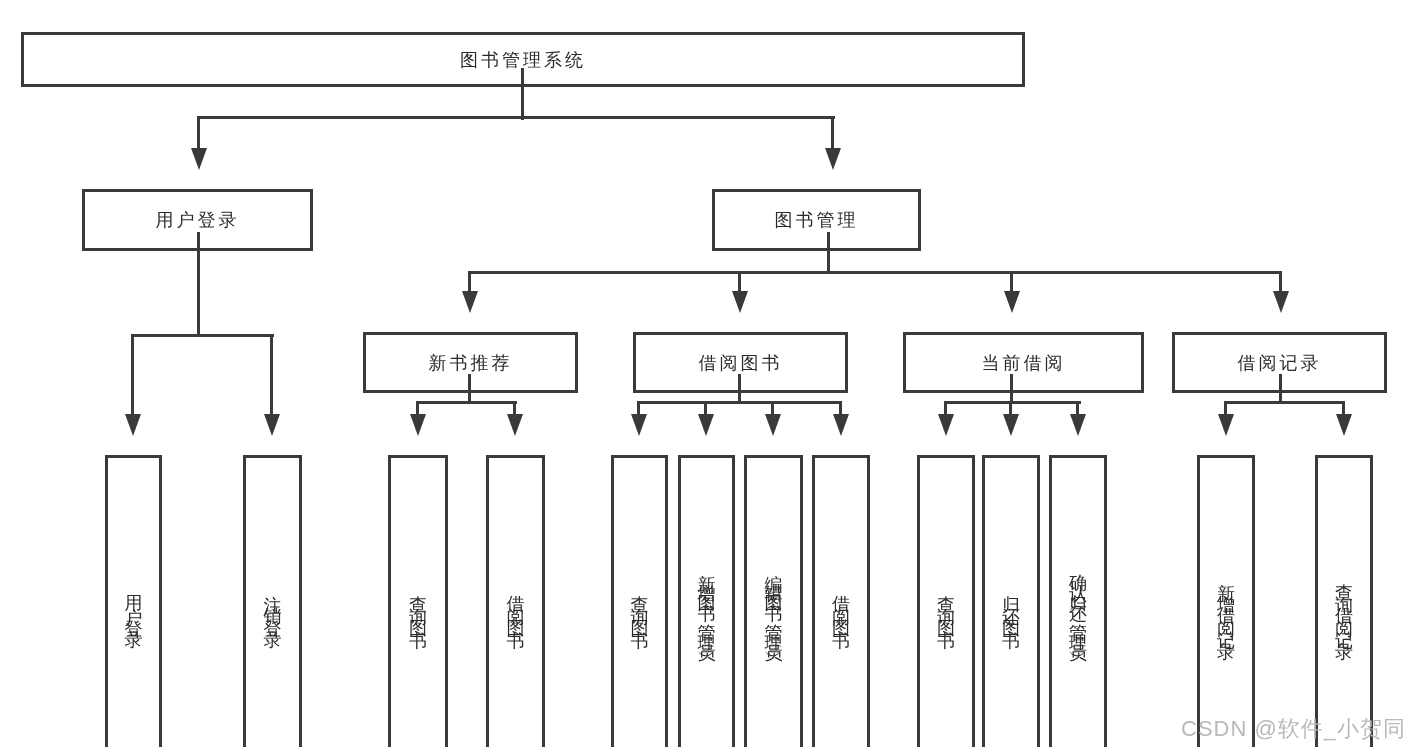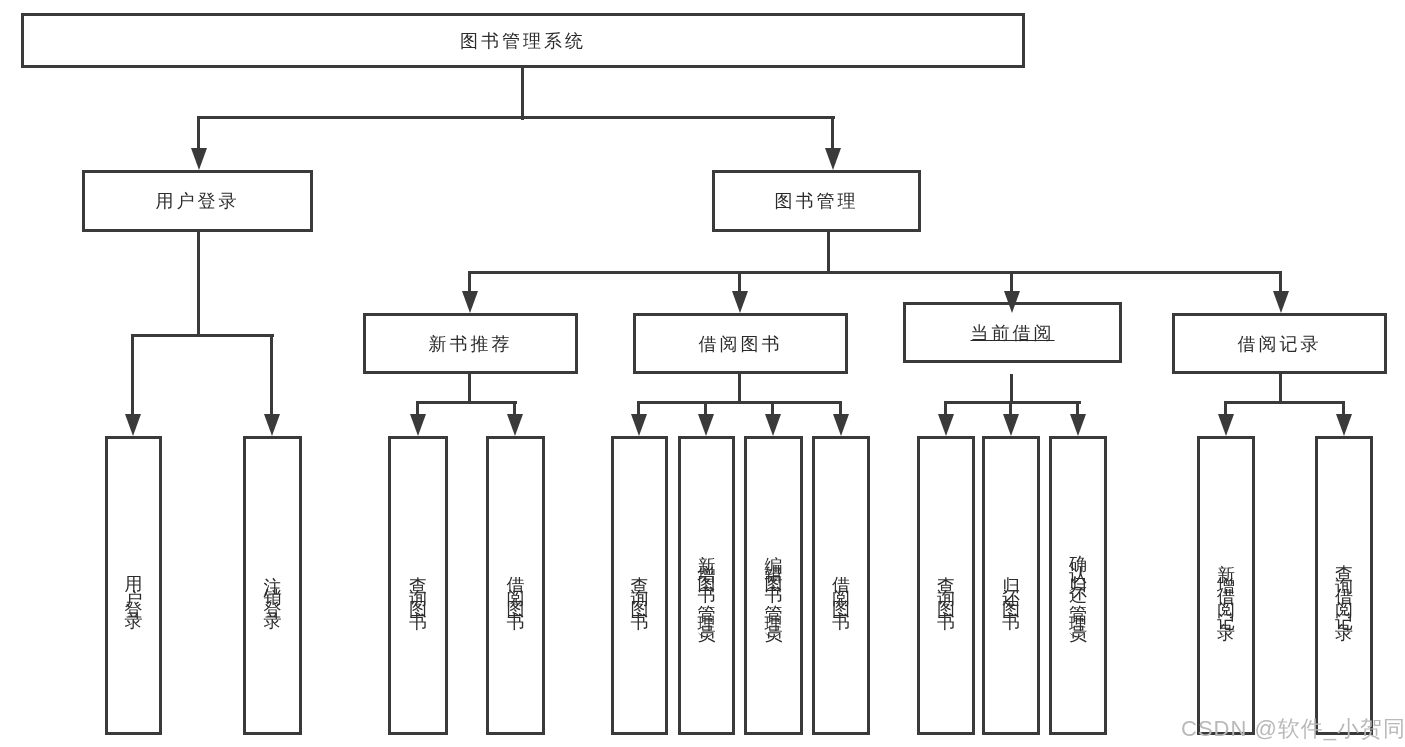--- a/index.html
+++ b/index.html
@@ -21,20 +21,21 @@
     border: 3px solid #3a3a3a;
     background: #ffffff;
     display: flex;
     align-items: center;
     justify-content: center;
     color: #2b2b2b;
     font-size: 18px;
     letter-spacing: 3px;
     text-align: center;
     white-space: nowrap;
+    margin-top: 19px;
   }
   .vbox {
     writing-mode: vertical-rl;
     letter-spacing: 12px;
     white-space: normal;
     line-height: 1;
   }
   .vline, .hline {
     position: absolute;
     background: #3a3a3a;
@@ -75,21 +76,21 @@
   <div class="box" style="left:712px; top:170px; width:209px; height:62px;">
     <span>图书管理</span>
   </div>
 
   <div class="box" style="left:363px; top:313px; width:215px; height:61px;">
     <span>新书推荐</span>
   </div>
   <div class="box" style="left:633px; top:313px; width:215px; height:61px;">
     <span>借阅图书</span>
   </div>
-  <div class="box" style="left:903px; top:302px; width:219px; height:61px;text-decoration:underline;">
+  <div class="box" style="left:903px; top:313px; width:241px; height:61px;">
     <span>当前借阅</span>
   </div>
   <div class="box" style="left:1172px; top:313px; width:215px; height:61px;">
     <span>借阅记录</span>
   </div>
 
   <div class="box vbox" style="left:105px; top:436px; width:57px; height:299px;">
     <span>用户登录</span>
   </div>
   <div class="box vbox" style="left:243px; top:436px; width:59px; height:299px;">

